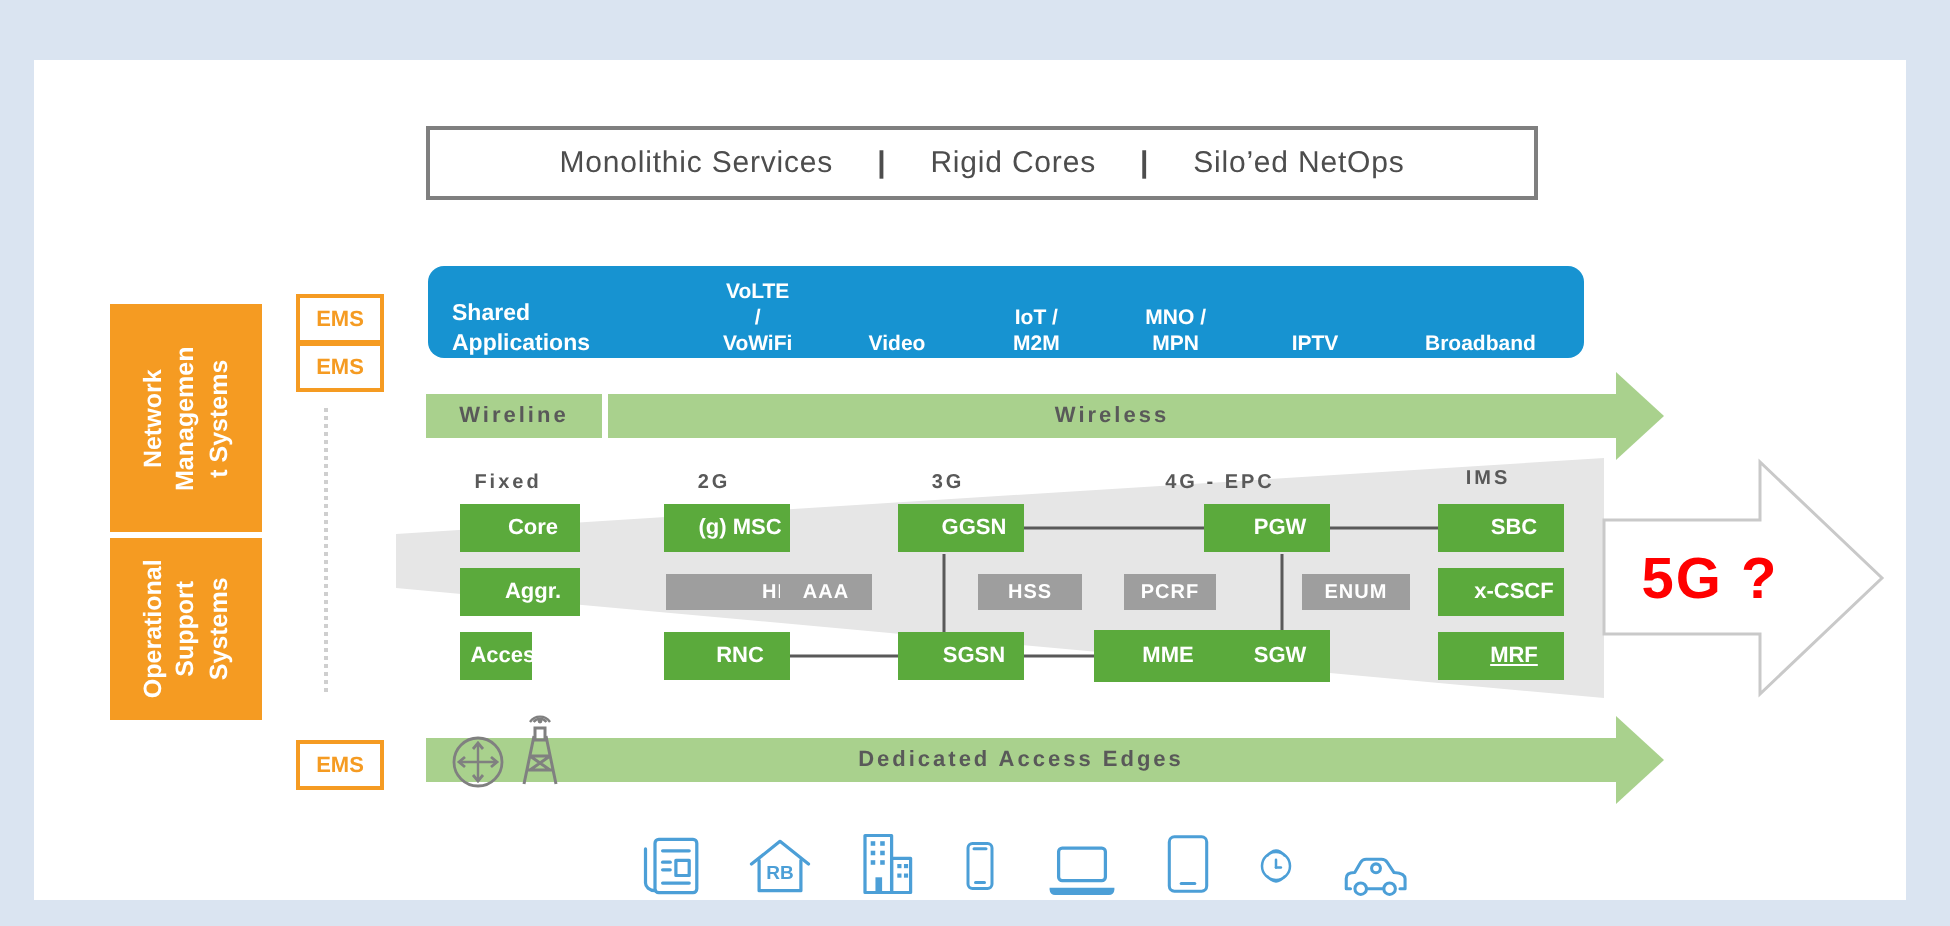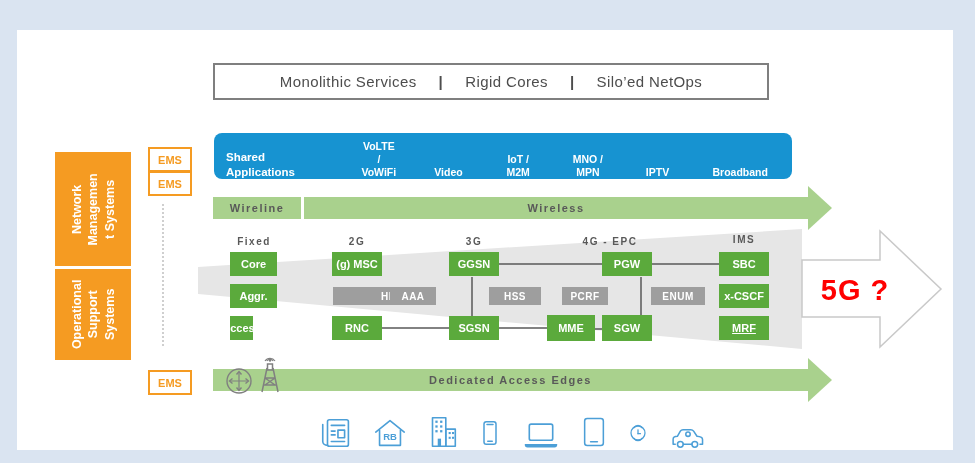--- a/index.html
+++ b/index.html
@@ -61,21 +61,21 @@
 
   
   #mid-svg{left:190px;top:215px;width:760px;height:180px;z-index:1;}
 
   
   .col-header{z-index:3;font-size:10px;font-weight:bold;color:#595959;letter-spacing:1.5px;
         text-align:center;}
 
   
   .gnode{background:#5BAA3C;color:#ffffff;font-weight:bold;font-size:11px;z-index:3;
-        display:flex;align-items:center;justify-content:center;white-space:nowrap;}
+        display:flex;align-items:center;justify-content:center;white-space:nowrap;padding-left:13px;}
   .ynode{background:#9E9E9E;color:#ffffff;font-weight:bold;font-size:10px;z-index:3;
         display:flex;align-items:center;justify-content:center;letter-spacing:.5px;}
 
   
   #fiveg-label{left:810px;top:274px;width:90px;text-align:center;z-index:3;
         color:#FF0000;font-size:29px;font-weight:bold;letter-spacing:1px;}
 
   
   .edge-icon{z-index:3;}
 

